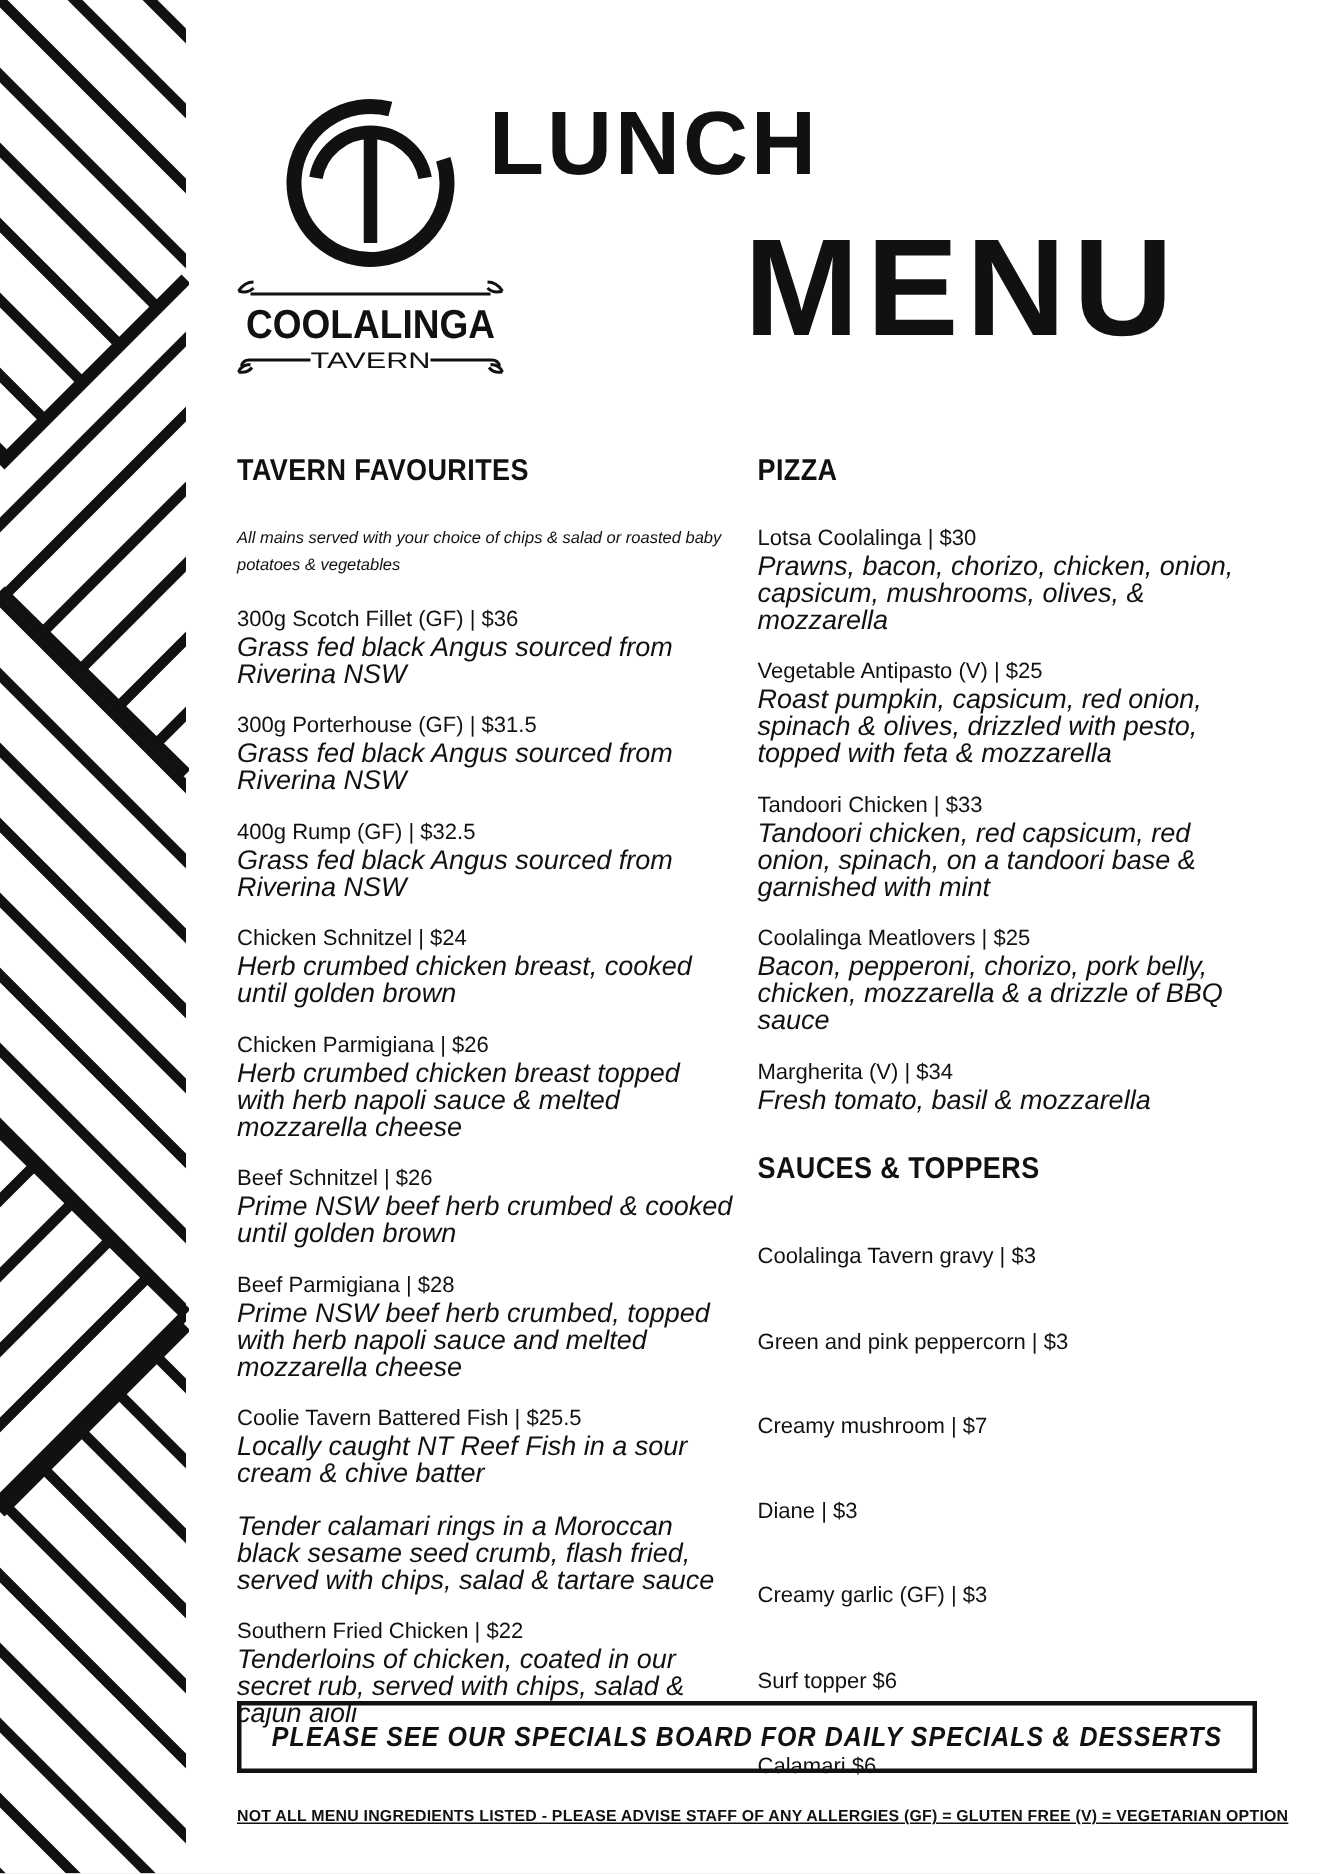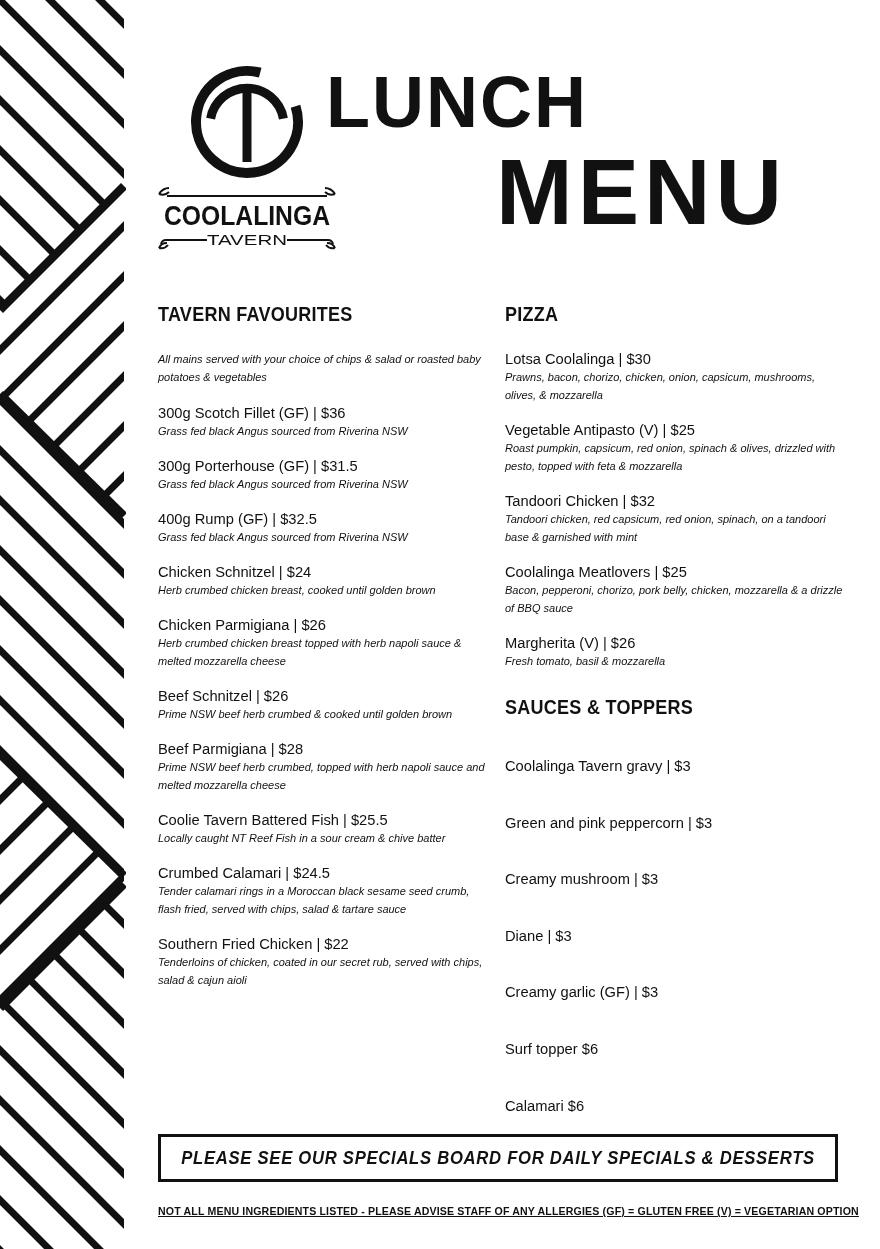--- a/index.html
+++ b/index.html
@@ -10,37 +10,37 @@
   }
   
   #deco{position:absolute;left:0;top:0;}
 
   
   #monogram{position:absolute;left:185px;top:60px;}
   #wordmark{position:absolute;left:152px;top:180px;}
 
   
   .title-line{position:absolute;font-weight:700;line-height:1;white-space:nowrap;letter-spacing:2px;}
-  #title-lunch{left:326px;top:66px;font-size:72px;}
+  #title-lunch{left:326px;top:66px;font-size:60px;}
   #title-menu{left:496px;top:146px;font-size:92px;letter-spacing:5px;}
 
   
   .col{position:absolute;top:303px;}
   #col-left{left:158px;width:332px;}
   #col-right{left:505px;width:338px;}
 
   .section-heading{
     font-size:20px;font-weight:700;letter-spacing:.3px;
     transform:scaleX(.9);transform-origin:0 50%;
     margin:0 0 24px 0;white-space:nowrap;
   }
   .menu-note{font-style:italic;font-size:11px;line-height:18px;margin:0 0 18px 0;}
   .menu-item{margin:0 0 17px 0;}
   .item-line{font-size:14.7px;line-height:18px;}
-  .item-desc{font-size:11px;line-height:18px;font-style:italic;}
+  .item-desc{font-size:18px;line-height:18px;font-style:italic;}
   .sauce-line{font-size:14.7px;line-height:18.6px;margin-top:38px;}
   #sauces-heading{margin:26px 0 19px 0;}
 
   
   #specials-banner{
     position:absolute;left:158px;top:1134px;width:680px;height:48px;
     border:3px solid #111111;box-sizing:border-box;
     display:flex;align-items:center;justify-content:center;font-style:italic;
   }
   #specials-banner span{
@@ -132,57 +132,56 @@
     </div>
     <div class="menu-item">
       <div class="item-line">Beef Parmigiana | $28</div>
       <div class="item-desc">Prime NSW beef herb crumbed, topped with herb napoli sauce and melted mozzarella cheese</div>
     </div>
     <div class="menu-item">
       <div class="item-line">Coolie Tavern Battered Fish | $25.5</div>
       <div class="item-desc">Locally caught NT Reef Fish in a sour cream &amp; chive batter</div>
     </div>
     <div class="menu-item">
-      <div class="item-line">Crumbed Calamari | $24.5</div>
       <div class="item-desc">Tender calamari rings in a Moroccan black sesame seed crumb, flash fried, served with chips, salad &amp; tartare sauce</div>
     </div>
     <div class="menu-item">
       <div class="item-line">Southern Fried Chicken | $22</div>
       <div class="item-desc">Tenderloins of chicken, coated in our secret rub, served with chips, salad &amp; cajun aioli</div>
     </div>
   </div>
 
   <div id="col-right" class="col">
     <h2 class="section-heading">PIZZA</h2>
 
     <div class="menu-item">
       <div class="item-line">Lotsa Coolalinga | $30</div>
       <div class="item-desc">Prawns, bacon, chorizo, chicken, onion, capsicum, mushrooms, olives, &amp; mozzarella</div>
     </div>
     <div class="menu-item">
       <div class="item-line">Vegetable Antipasto (V) | $25</div>
       <div class="item-desc">Roast pumpkin, capsicum, red onion, spinach &amp; olives, drizzled with pesto, topped with feta &amp; mozzarella</div>
     </div>
     <div class="menu-item">
-      <div class="item-line">Tandoori Chicken | $32</div>
+      <div class="item-line">Tandoori Chicken | $33</div>
       <div class="item-desc">Tandoori chicken, red capsicum, red onion, spinach, on a tandoori base &amp; garnished with mint</div>
     </div>
     <div class="menu-item">
       <div class="item-line">Coolalinga Meatlovers | $25</div>
       <div class="item-desc">Bacon, pepperoni, chorizo, pork belly, chicken, mozzarella &amp; a drizzle of BBQ sauce</div>
     </div>
     <div class="menu-item">
-      <div class="item-line">Margherita (V) | $26</div>
+      <div class="item-line">Margherita (V) | $34</div>
       <div class="item-desc">Fresh tomato, basil &amp; mozzarella</div>
     </div>
 
     <h2 id="sauces-heading" class="section-heading">SAUCES &amp; TOPPERS</h2>
     <div class="sauce-line">Coolalinga Tavern gravy | $3</div>
     <div class="sauce-line">Green and pink peppercorn | $3</div>
-    <div class="sauce-line">Creamy mushroom | $3</div>
+    <div class="sauce-line">Creamy mushroom | $7</div>
     <div class="sauce-line">Diane | $3</div>
     <div class="sauce-line">Creamy garlic (GF) | $3</div>
     <div class="sauce-line">Surf topper $6</div>
     <div class="sauce-line">Calamari $6</div>
   </div>
 
   <div id="specials-banner">
     <span>PLEASE SEE OUR SPECIALS BOARD FOR DAILY SPECIALS &amp; DESSERTS</span>
   </div>
 

